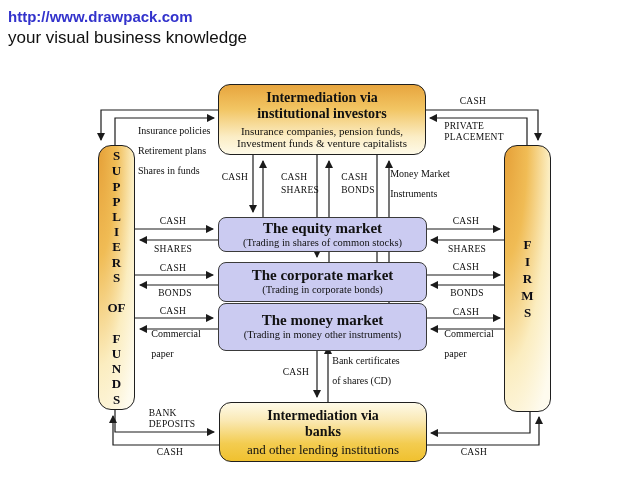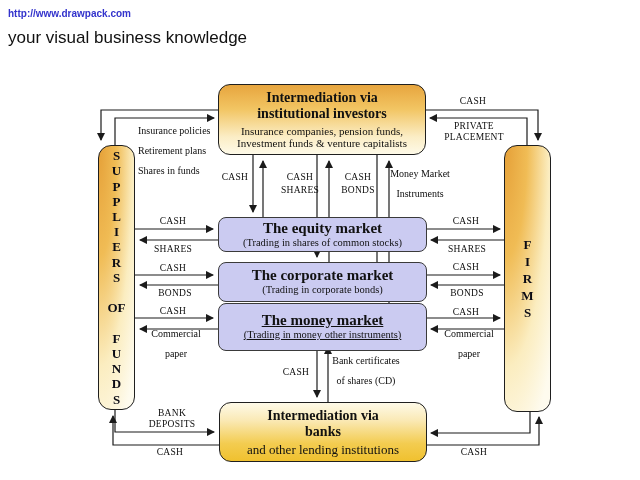--- a/index.html
+++ b/index.html
@@ -1,20 +1,20 @@
 <!DOCTYPE html>
 <html><head>
 <meta charset="utf-8">
 <style>
   html,body{margin:0;padding:0;background:#fff;}
   .stage{position:relative;width:640px;height:480px;background:#fff;overflow:hidden;
          font-family:"Liberation Serif",serif;color:#111;}
   
   .url{position:absolute;left:8px;top:8px;font-family:"Liberation Sans",sans-serif;
-       font-weight:bold;font-size:10px;color:#3333cc;text-decoration:none;}
+       font-weight:bold;font-size:15px;color:#3333cc;text-decoration:none;}
   .tagline{position:absolute;left:8px;top:28px;font-family:"Liberation Sans",sans-serif;
        font-size:17px;color:#111;}
   .title{position:absolute;left:320px;top:36px;transform:translateX(-50%);
        font-size:28px;white-space:nowrap;color:#000;}
   
   svg.wires{position:absolute;left:0;top:0;z-index:1;}
   svg.wires path{stroke:#1b1b1b;stroke-width:1.2;fill:none;}
   
   .box{position:absolute;z-index:2;box-sizing:border-box;display:flex;flex-direction:column;
        align-items:center;justify-content:center;text-align:center;}
@@ -31,21 +31,21 @@
   .top-box .bs{font-size:11px;line-height:12px;margin-top:3px;}
   .mkt .bt{font-size:15px;line-height:15px;}
   .mkt .bs{font-size:10.5px;line-height:12px;margin-top:1px;}
   .bank-box .bt{font-size:14px;line-height:16px;}
   .bank-box .bs{font-size:13px;line-height:12px;margin-top:4px;}
   .letters{font-weight:bold;font-size:13px;white-space:pre-line;text-align:center;color:#0b0b14;}
   .sup .letters{line-height:15.2px;}
   .fir .letters{line-height:17px;}
   
   .lbl{position:absolute;z-index:3;font-size:9.5px;line-height:11px;white-space:pre-line;
-       text-align:center;transform:translate(-50%,-50%);letter-spacing:.3px;color:#0d0d0d;}
+       transform:translate(-50%,-50%);letter-spacing:.3px;color:#0d0d0d;}
   .lbl.la{transform:none;text-align:left;letter-spacing:0;}
   .lbl.mx{font-size:10px;line-height:20px;letter-spacing:0;}
 </style>
 </head>
 <body>
 
 <div class="stage">
 
   <a class="url" href="#">http://www.drawpack.com</a>
   <div class="tagline">your visual business knowledge</div>
@@ -108,21 +108,21 @@
   <div class="box lav mkt" style="left:218px;top:217px;width:209px;height:35px;">
     <div class="bt">The equity market</div>
     <div class="bs">(Trading in shares of common stocks)</div>
   </div>
 
   <div class="box lav mkt" style="left:218px;top:262px;width:209px;height:40px;">
     <div class="bt">The corporate market</div>
     <div class="bs">(Trading in corporate bonds)</div>
   </div>
 
-  <div class="box lav mkt" style="left:218px;top:303px;width:209px;height:48px;text-decoration:underline;">
+  <div class="box lav mkt" style="left:218px;top:303px;width:209px;height:48px;">
     <div class="bt">The money market</div>
     <div class="bs">(Trading in money other instruments)</div>
   </div>
 
   <div class="box gold-bottom bank-box" style="left:219px;top:402px;width:208px;height:60px;">
     <div class="bt">Intermediation via
 banks</div>
     <div class="bs">and other lending institutions</div>
   </div>
 

